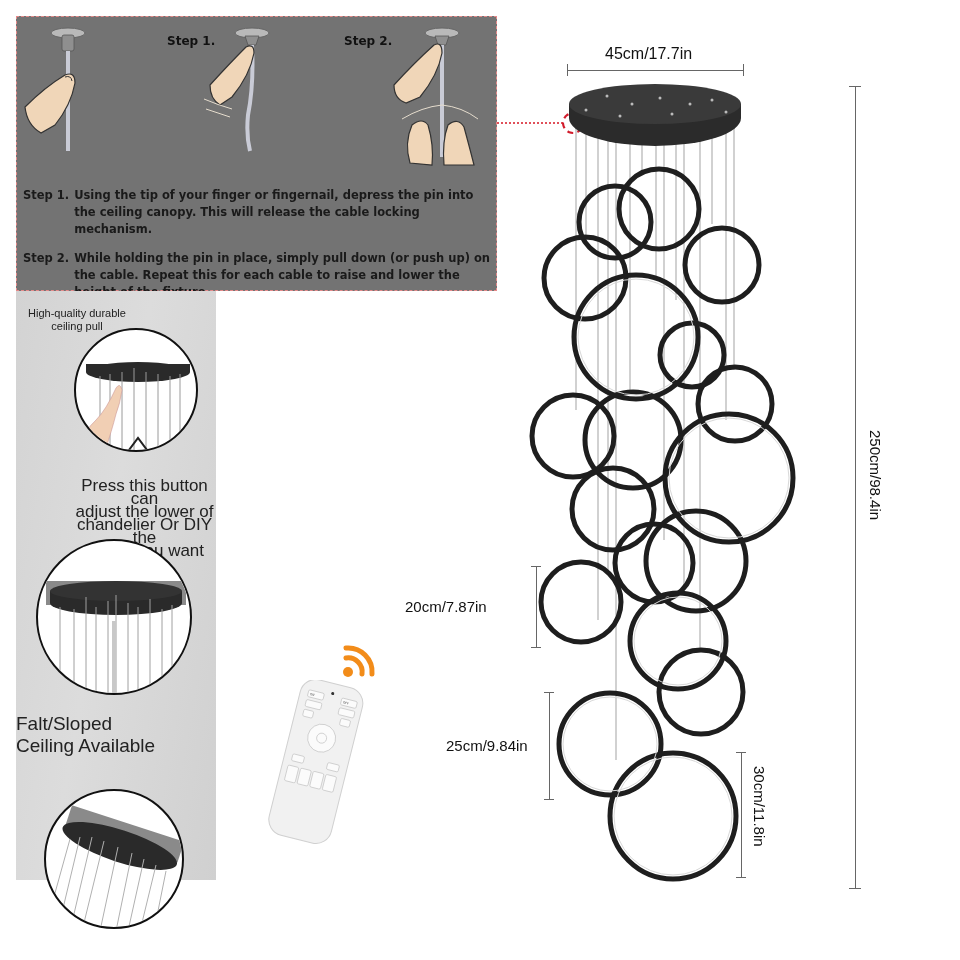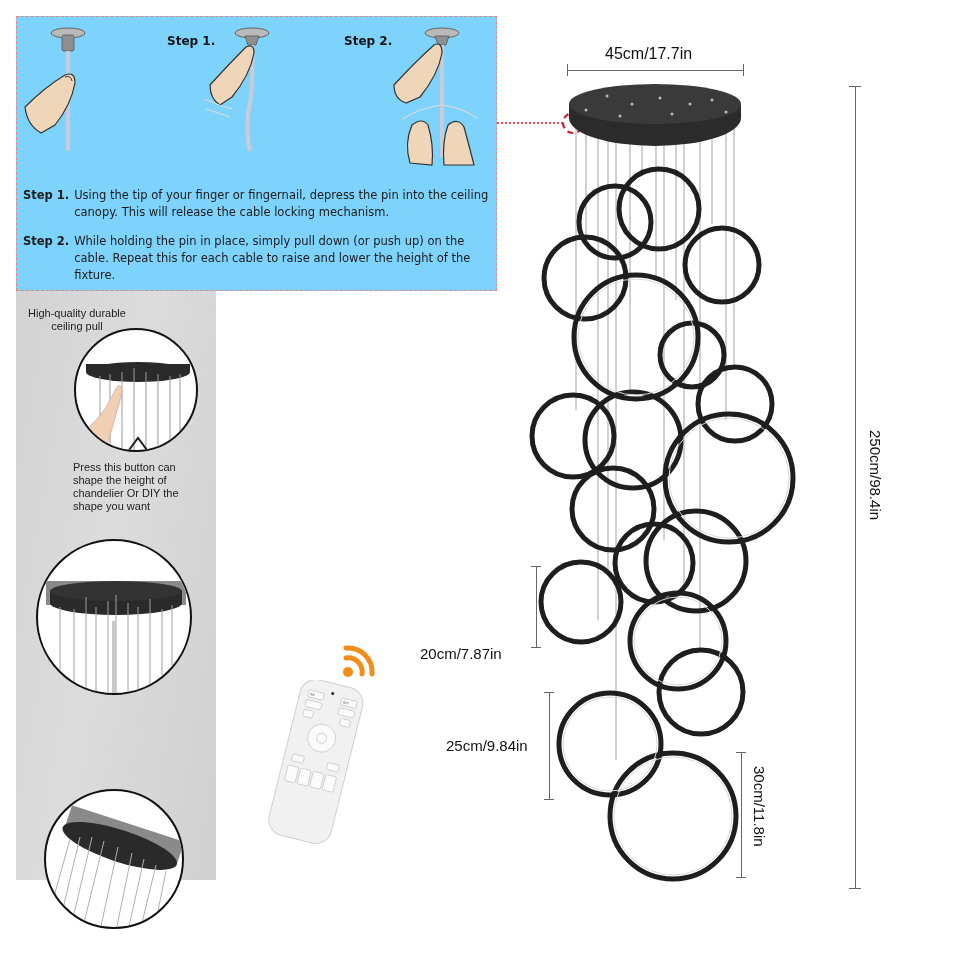--- a/index.html
+++ b/index.html
@@ -2,33 +2,33 @@
 <html><head>
 <meta charset="utf-8">
 <style>
   * { box-sizing: border-box; margin: 0; padding: 0; }
   html, body { width: 960px; height: 960px; background: #ffffff; overflow: hidden; }
   body { position: relative; font-family: "DejaVu Sans", sans-serif; color: #111; }
 
   
   .instr {
     position: absolute; left: 16px; top: 16px; width: 481px; height: 275px;
-    border: 1px dashed #e58a8a; background: #7dd3fc;
+    border: 1px dashed #e58a8a; background: #737373;
   }
   .step-head {
     position: absolute; font-weight: bold; font-size: 12px; color: #111;
   }
   .illus { position: absolute; }
   .instr-text {
     position: absolute; left: 6px; top: 170px; width: 470px;
     font-size: 11.5px; line-height: 17px; color: #1a1a1a;
   }
   .instr-text .para { display: flex; margin-bottom: 12px; }
   .instr-text .lbl { font-weight: bold; white-space: nowrap; margin-right: 5px; }
-  .instr-text .body { flex: 1; }
+  .instr-text .body { flex: 1; font-weight: bold; }
 
   
   .leader {
     position: absolute; left: 497px; top: 122px; width: 66px; height: 0;
     border-top: 2px dotted #e0505a;
   }
   .leader-circle {
     position: absolute; left: 562px; top: 112px; width: 22px; height: 22px;
     border: 2px dashed #d11b2b; border-radius: 50%;
   }
@@ -126,23 +126,23 @@
         <line x1="70" y1="42" x2="70" y2="124"></line>
           <line x1="82" y1="44" x2="82" y2="120"></line>
         <line x1="94" y1="46" x2="94" y2="118"></line>
           <line x1="104" y1="44" x2="104" y2="110"></line>
       </g>
       <path d="M50,124 L62,108 L74,124" fill="none" stroke="#222" stroke-width="2"></path>
       <path d="M2,124 Q8,100 20,90 Q30,80 40,58 Q44,52 46,60 Q44,74 40,84 Q36,100 28,124 Z" fill="#f1cfb4" stroke="#c99" stroke-width="0.6"></path>
     </svg>
   </div>
 
-  <div class="cap" style="left:57px;top:170px;font-size:11px;line-height:13px;">
+  <div class="cap" style="left:57px;top:188px;font-size:17px;line-height:13px;text-align:center;">
     <div>Press this button can</div>
-    <div>shape the height of</div>
+    <div>adjust the lower of</div>
     <div>chandelier Or DIY the</div>
     <div>shape you want</div>
   </div>
 
   <div class="zoom-circle" style="left:20px;top:248px;width:156px;height:156px;">
     <svg width="156" height="156" viewBox="0 0 156 156">
       <rect x="8" y="40" width="140" height="24" fill="#8a8a8a"></rect>
       <ellipse cx="78" cy="62" rx="66" ry="12" fill="#2a2a2a"></ellipse>
       <rect x="12" y="50" width="132" height="12" fill="#2a2a2a"></rect>
       <ellipse cx="78" cy="50" rx="66" ry="10" fill="#333"></ellipse>
@@ -156,20 +156,24 @@
         <line x1="90" y1="62" x2="90" y2="156"></line>
           <line x1="100" y1="66" x2="100" y2="150"></line>
         <line x1="112" y1="58" x2="112" y2="150"></line>
           <line x1="124" y1="68" x2="124" y2="140"></line>
         <line x1="134" y1="64" x2="134" y2="130"></line>
       </g>
       <rect x="74" y="80" width="4" height="76" fill="#c8c8c8"></rect>
     </svg>
   </div>
 
+  <div class="cap" style="left:0px;top:422px;font-size:19px;line-height:22px;">
+    <div>Falt/Sloped</div>
+    <div>Ceiling Available</div>
+  </div>
 
   <div class="zoom-circle" style="left:28px;top:498px;width:140px;height:140px;">
     <svg width="140" height="140" viewBox="0 0 140 140">
       <g transform="rotate(18 70 60)">
         <rect x="14" y="30" width="118" height="22" fill="#8a8a8a"></rect>
         <ellipse cx="72" cy="54" rx="60" ry="16" fill="#2a2a2a"></ellipse>
       </g>
       <g stroke="#b0b0b0" stroke-width="1">
         <line x1="24" y1="48" x2="4" y2="120"></line>
           <line x1="34" y1="46" x2="14" y2="130"></line>
@@ -291,21 +295,21 @@
 <div class="tick-v" style="left:743px;top:64px;height:12px;"></div>
 
 <div class="dim-v" style="left:855px;top:86px;height:803px;"></div>
 <div class="tick-h" style="left:849px;top:86px;"></div>
 <div class="tick-h" style="left:849px;top:888px;"></div>
 <div class="dim-label rot" style="left:884px;top:430px;">250cm/98.4in</div>
 
 <div class="dim-v" style="left:536px;top:566px;height:82px;"></div>
 <div class="tick-h" style="left:531px;top:566px;width:10px;"></div>
 <div class="tick-h" style="left:531px;top:647px;width:10px;"></div>
-<div class="dim-label" style="left:420px;top:598px;margin-top:47px;">20cm/7.87in</div>
+<div class="dim-label" style="left:405px;top:598px;">20cm/7.87in</div>
 
 <div class="dim-v" style="left:549px;top:692px;height:108px;"></div>
 <div class="tick-h" style="left:544px;top:692px;width:10px;"></div>
 <div class="tick-h" style="left:544px;top:799px;width:10px;"></div>
 <div class="dim-label" style="left:446px;top:737px;text-align:center;">25cm/9.84in</div>
 
 <div class="dim-v" style="left:741px;top:752px;height:126px;"></div>
 <div class="tick-h" style="left:736px;top:752px;width:10px;"></div>
 <div class="tick-h" style="left:736px;top:877px;width:10px;"></div>
 <div class="dim-label rot" style="left:768px;top:766px;">30cm/11.8in</div>

